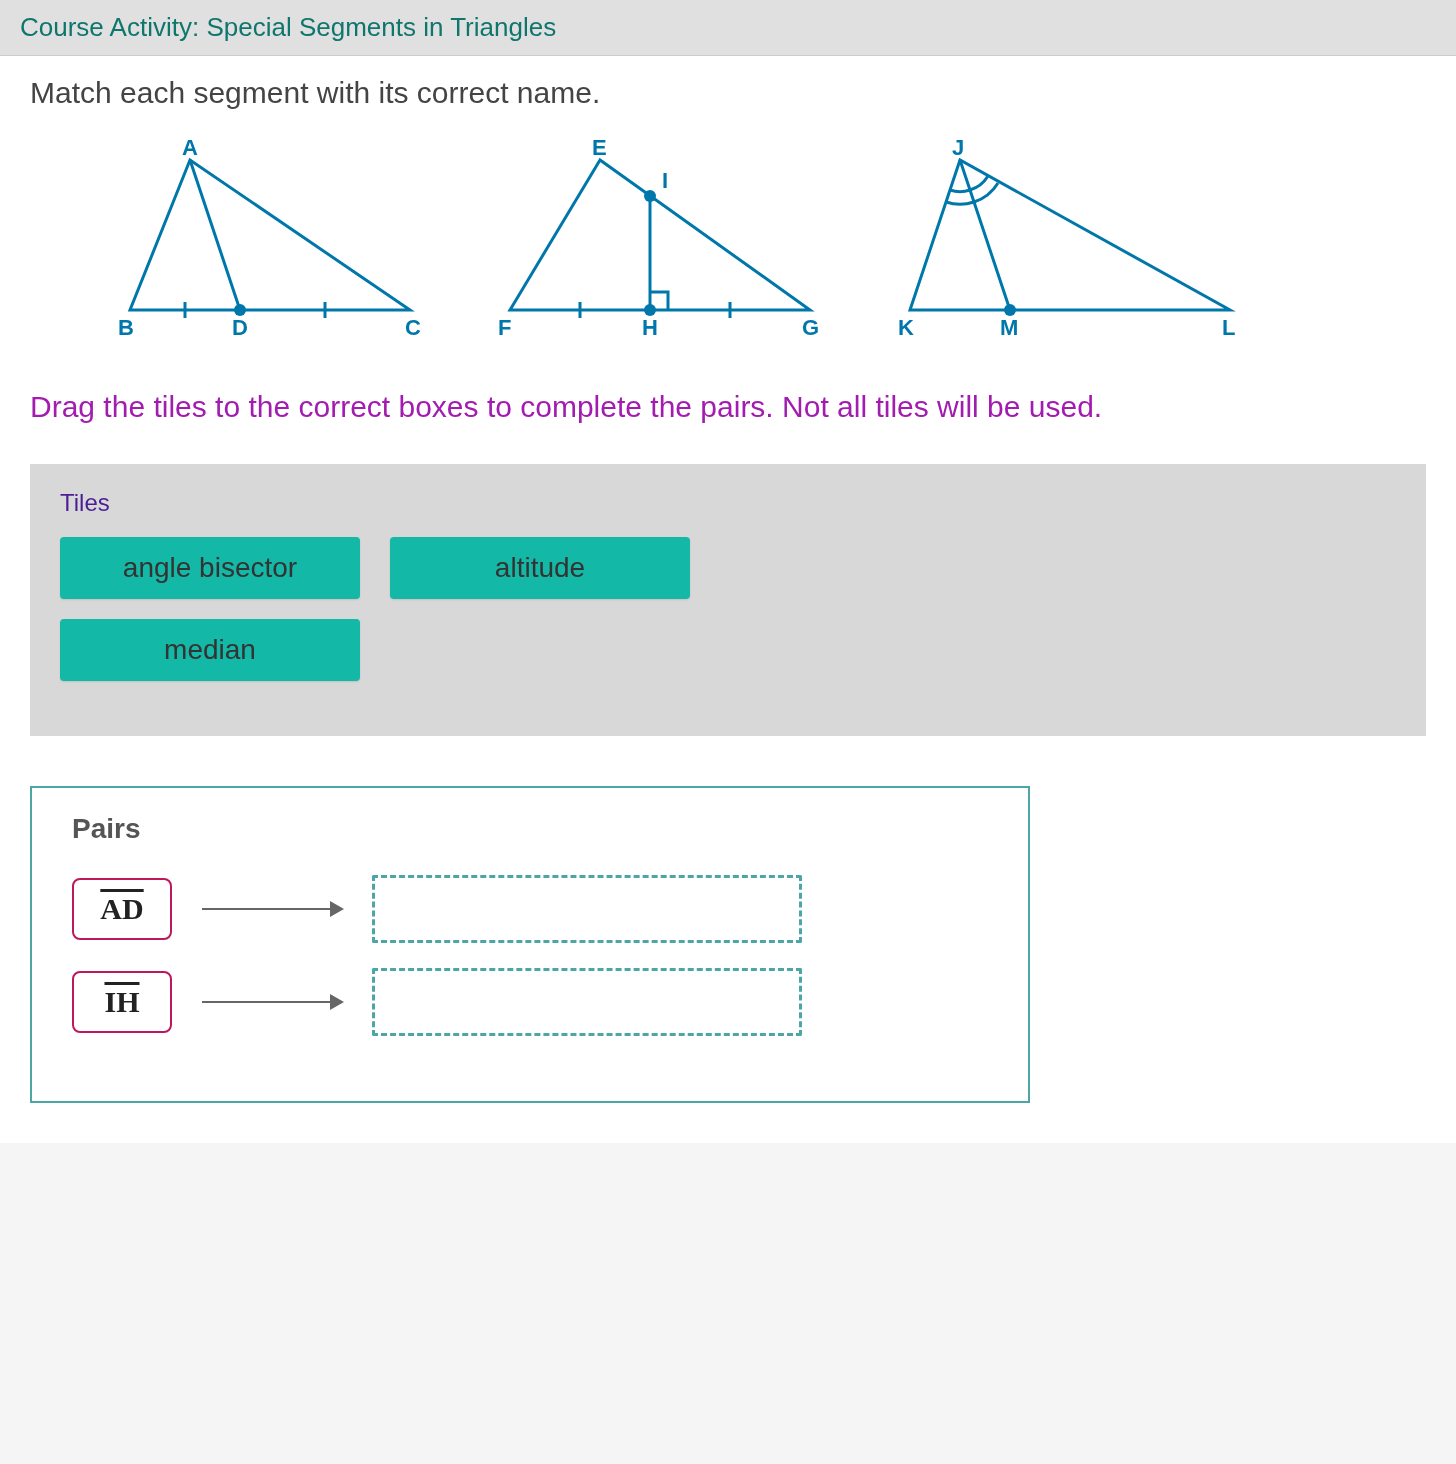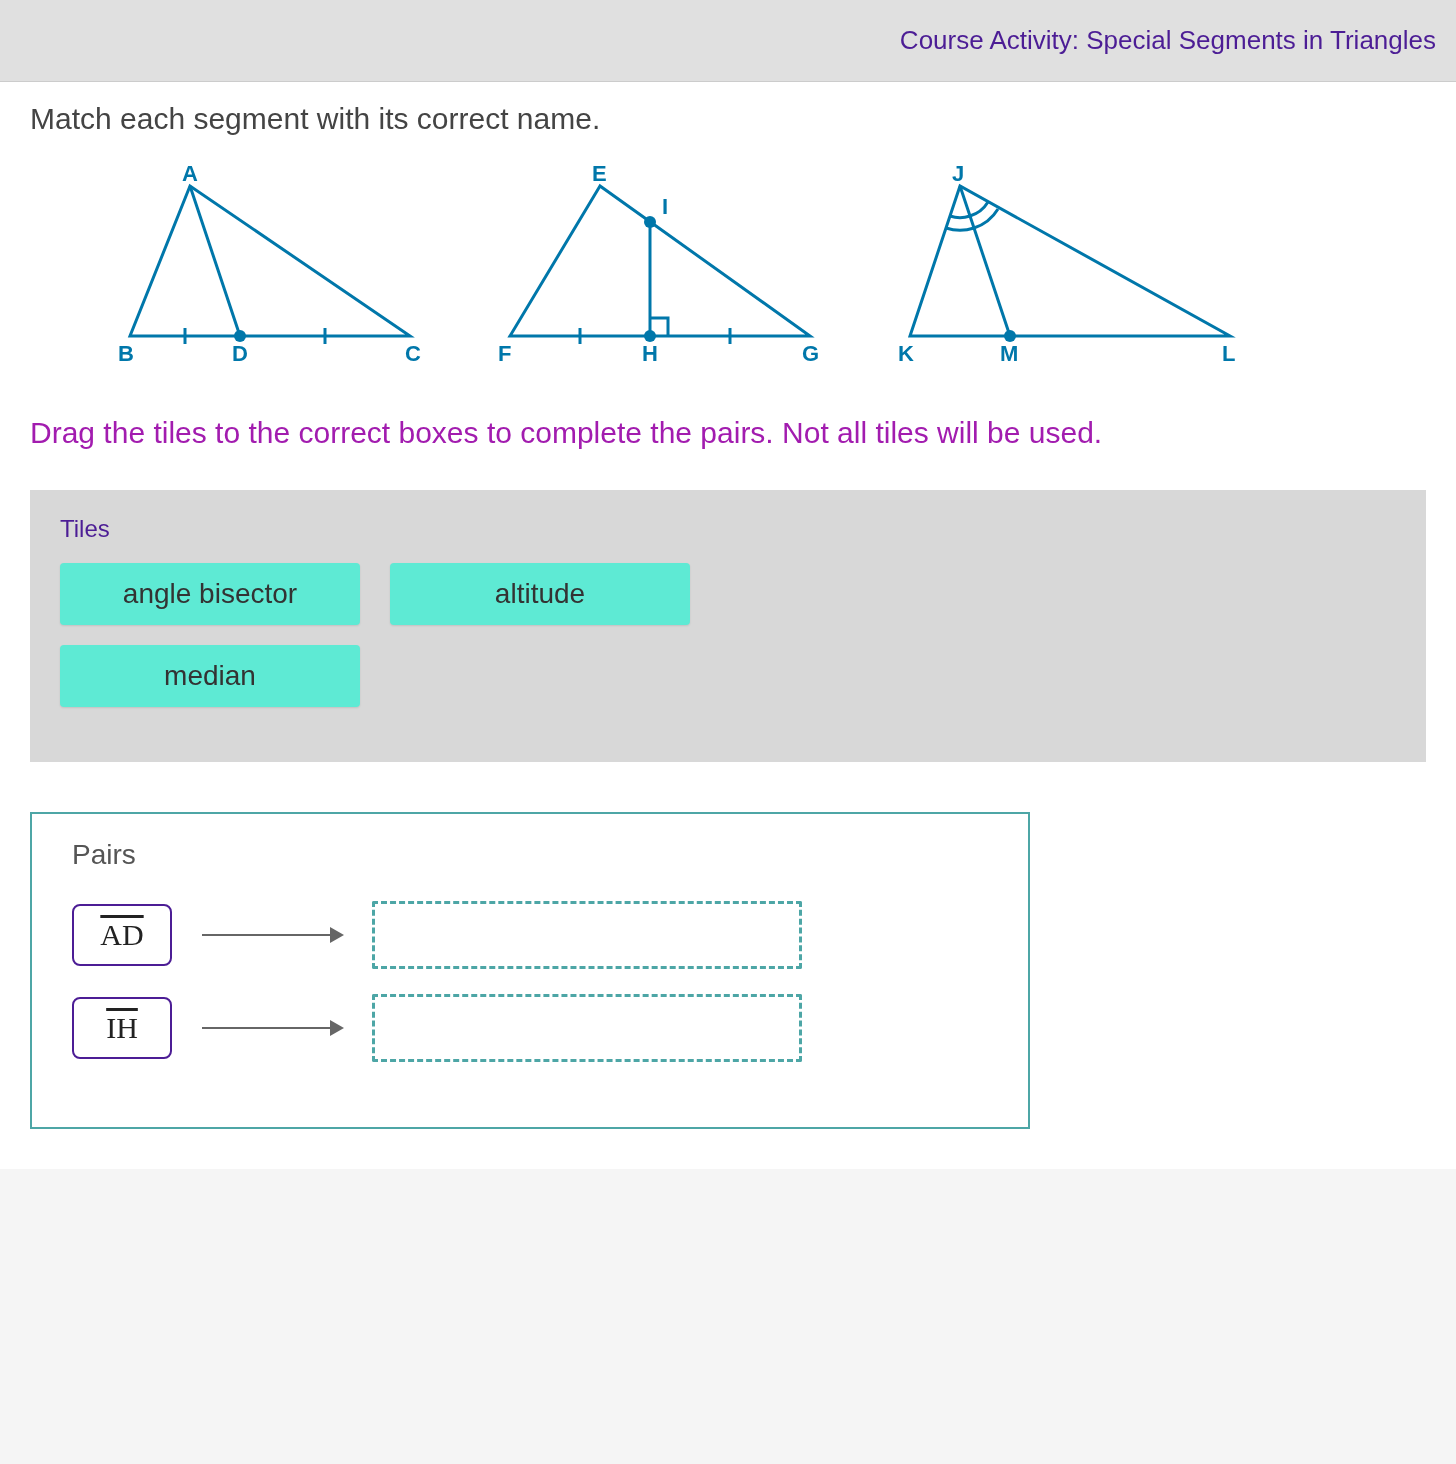--- a/index.html
+++ b/index.html
@@ -4,25 +4,24 @@
 <style>
   * { box-sizing: border-box; margin: 0; padding: 0; }
   body {
     font-family: -apple-system, BlinkMacSystemFont, "Segoe UI", Arial, sans-serif;
     background: #f5f5f5;
     width: 1456px;
     color: #333;
   }
   .header-bar {
     background: #e0e0e0;
-    padding: 25px 20px;
+    padding: 12px 20px;
     font-size: 26px;
-    color: #4c1d95;
+    color: #0f766e;
     border-bottom: 1px solid #ccc;
-    text-align: right;
   }
   .content {
     background: #ffffff;
     padding: 20px 30px 40px 30px;
   }
   .question-text {
     font-size: 30px;
     color: #444;
     margin-bottom: 30px;
   }
@@ -48,48 +47,49 @@
     color: #4c1d95;
     margin-bottom: 20px;
   }
   .tiles-row {
     display: flex;
     gap: 30px;
     flex-wrap: wrap;
     margin-bottom: 20px;
   }
   .tile {
-    background: #5eead4;
+    background: #14b8a6;
     padding: 15px 49px;
     font-size: 28px;
     color: #333;
     border-radius: 4px;
     min-width: 300px;
     text-align: center;
     cursor: grab;
     box-shadow: 0 1px 2px rgba(0,0,0,0.1);
   }
   .pairs-box {
     border: 2px solid #4da6a6;
     padding: 25px 40px 40px 40px;
     width: 1000px;
+    font-weight: bold;
   }
   .pairs-title {
     font-size: 28px;
     color: #555;
     margin-bottom: 30px;
   }
   .pair-row {
     display: flex;
     align-items: center;
     gap: 30px;
     margin-bottom: 25px;
   }
   .segment-label {
-    border: 2px solid #4c1d95;
+    border: 2px solid #be185d;
     border-radius: 8px;
     padding: 12px 25px;
     font-size: 30px;
     font-family: "Times New Roman", serif;
     color: #222;
     min-width: 100px;
     text-align: center;
     position: relative;
   }
   .overline {

